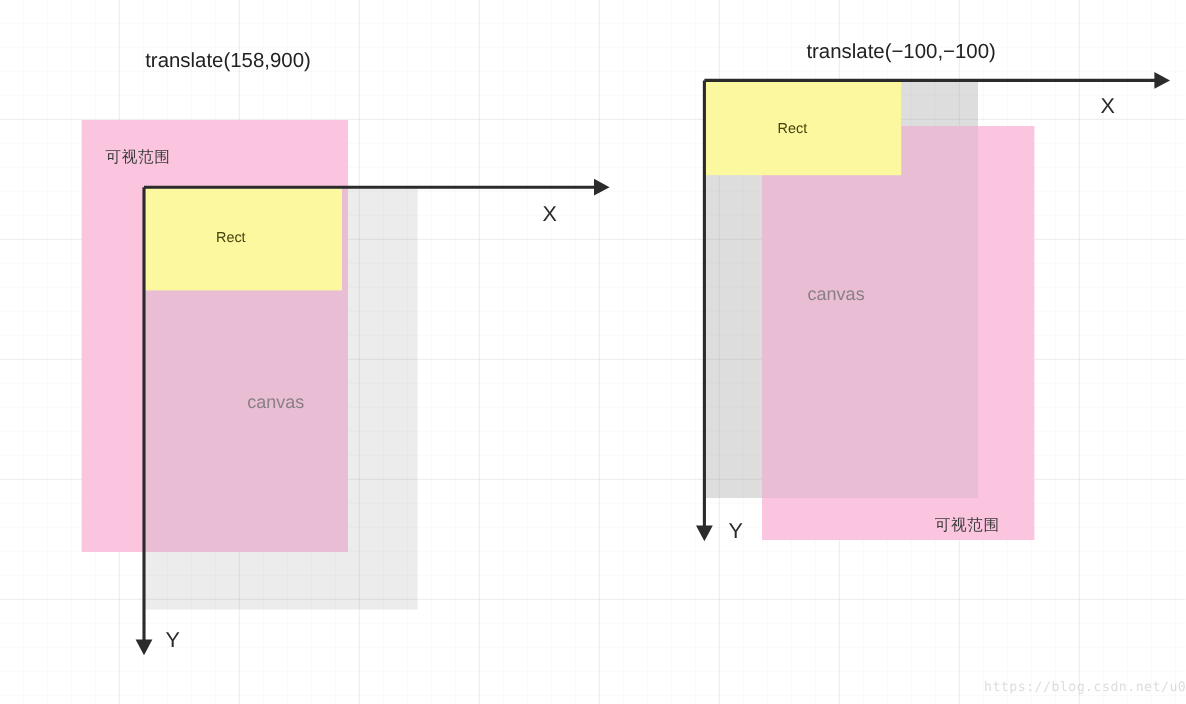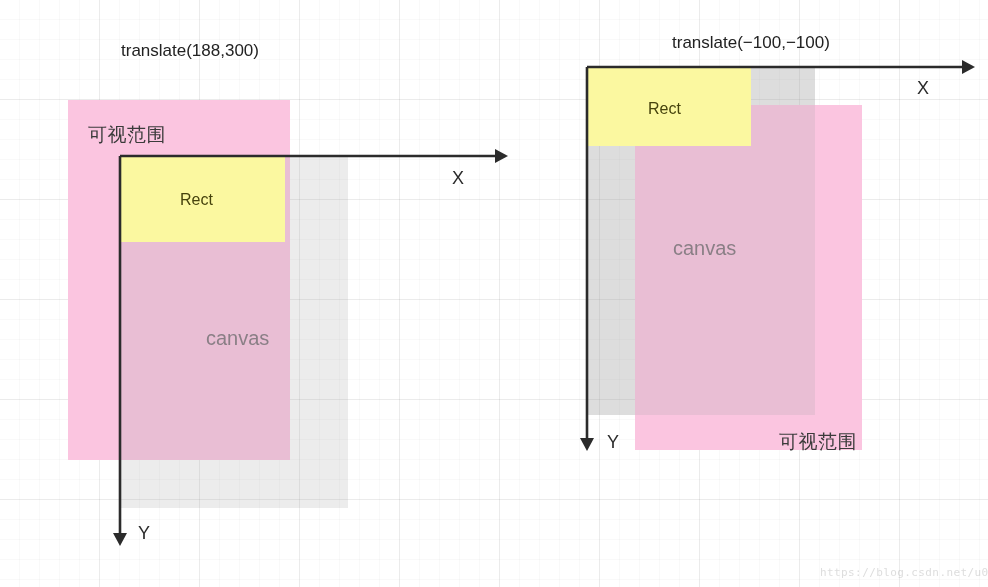--- a/index.html
+++ b/index.html
@@ -27,35 +27,35 @@
     background: #fbc5e0;
   }
   .canvas-rect {
     background: rgba(170,170,170,0.22);
   }
   .rect-box {
     background: #fbf8a0;
   }
   .label-cn {
     position: absolute;
-    font-size: 19px;
+    font-size: 13px;
     color: #3b3b3b;
     letter-spacing: 0.5px;
     white-space: nowrap;
     font-family: "DejaVu Sans", "Liberation Sans", sans-serif;
   }
   .label-rect {
     position: absolute;
-    font-size: 16px;
+    font-size: 12px;
     color: #46430d;
     white-space: nowrap;
   }
   .label-canvas {
     position: absolute;
-    font-size: 20px;
+    font-size: 15px;
     color: #8a7f86;
     white-space: nowrap;
   }
   .label-title {
     position: absolute;
     font-size: 17px;
     color: #222222;
     white-space: nowrap;
   }
   .label-axis {
@@ -78,21 +78,21 @@
     font-family: "DejaVu Sans Mono", monospace;
   }
 </style>
 </head>
 <body>
 
 <div id="canvas-root">
 
   <div>
 
-    <div class="label-title" style="left: 121px; top: 41px;">translate(188,300)</div>
+    <div class="label-title" style="left: 121px; top: 41px;">translate(158,900)</div>
 
     <div class="layer viewport-rect" style="left: 68px; top: 100px; width: 222px; height: 360px;"></div>
 
     <div class="layer canvas-rect" style="left: 120px; top: 156px; width: 228px; height: 352px;"></div>
 
     <div class="layer rect-box" style="left: 121px; top: 157px; width: 164px; height: 85px;"></div>
 
     <div class="label-cn" style="left: 88px; top: 122px;">可视范围</div>
 
     <div class="label-canvas" style="left: 206px; top: 327px;">canvas</div>

